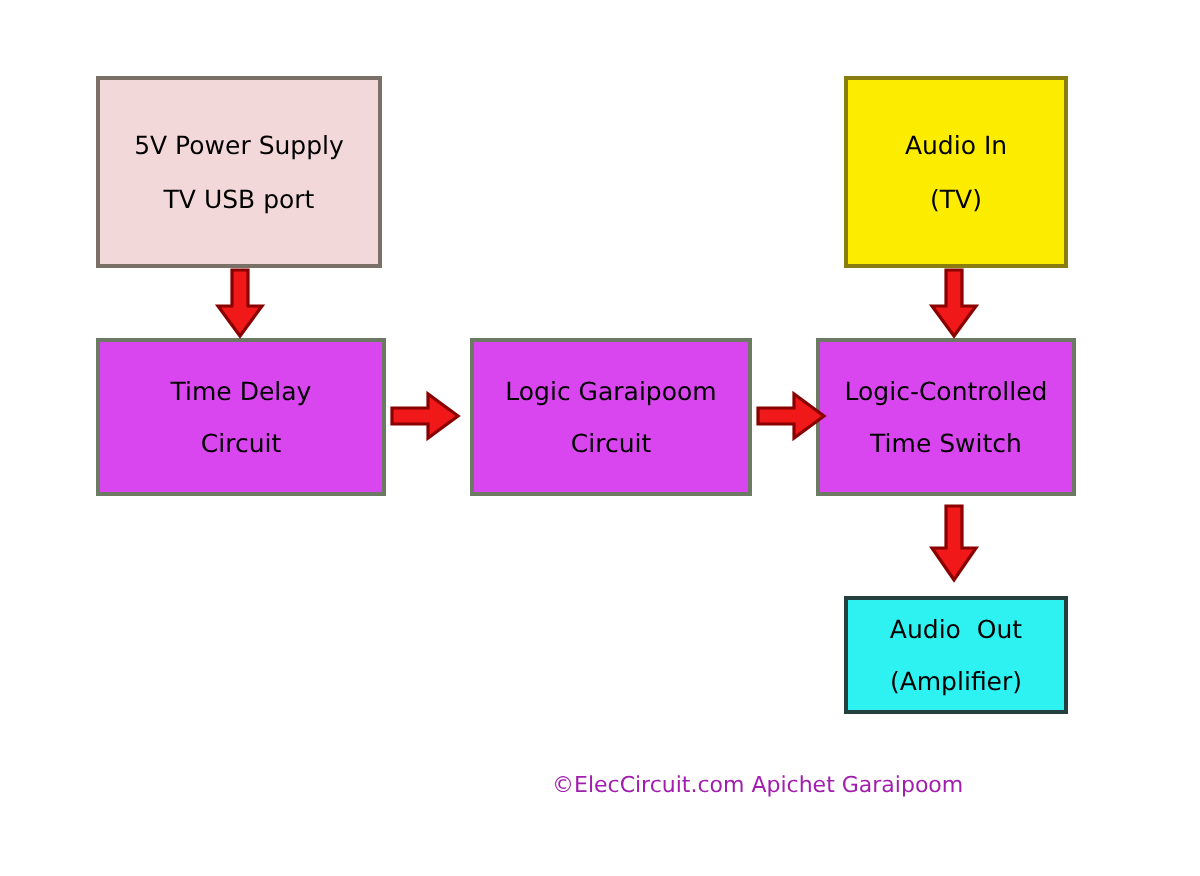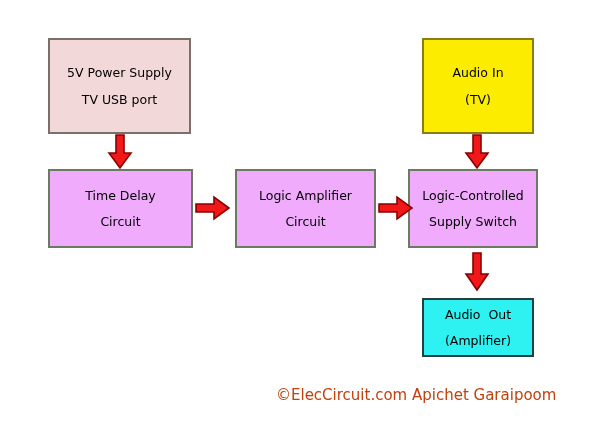--- a/index.html
+++ b/index.html
@@ -36,21 +36,21 @@
   .block .line + .line {
     margin-top: 13px;
   }
 
   
   .block.pink {
     background: #f3d8da;
     border: 2px solid #7a7068;
   }
   .block.green {
-    background: #f0abfc;
+    background: #d946ef;
     border: 2px solid #6d7a63;
     text-align: right;
   }
   .block.yellow {
     background: #fced00;
     border: 2px solid #8a7d10;
   }
   .block.cyan {
     background: #2ef2f2;
     border: 2px solid #23403f;
@@ -74,48 +74,48 @@
   #arrow-delay-to-inv   { left: 195px; top: 195px; }
   #arrow-inv-to-switch  { left: 378px; top: 195px; }
   #arrow-audioin-to-sw  { left: 464px; top: 134px; }
   #arrow-sw-to-audioout { left: 464px; top: 252px; }
 
   
   #credit {
     position: absolute;
     left: 276px;
     top: 386px;
-    font-size: 15px;
-    color: #c2410c;
+    font-size: 11px;
+    color: #a21caf;
     white-space: pre;
   }
 </style>
 </head>
 <body>
 
 <div id="canvas">
 
   <div class="block pink" id="blk-power">
     <span class="line">5V Power Supply</span>
     <span class="line">TV USB port</span>
   </div>
 
   <div class="block green" id="blk-timedelay">
     <span class="line">Time Delay</span>
     <span class="line">Circuit</span>
   </div>
 
   <div class="block green" id="blk-inverter">
-    <span class="line">Logic Amplifier</span>
+    <span class="line">Logic Garaipoom</span>
     <span class="line">Circuit</span>
   </div>
 
   <div class="block green" id="blk-audiosw">
     <span class="line">Logic-Controlled</span>
-    <span class="line">Supply Switch</span>
+    <span class="line">Time Switch</span>
   </div>
 
   <div class="block cyan" id="blk-audioout">
     <span class="line">Audio  Out</span>
     <span class="line">(Amplifier)</span>
   </div>
 
   <div class="block yellow" id="blk-audioin">
     <span class="line">Audio In</span>
     <span class="line">(TV)</span>

